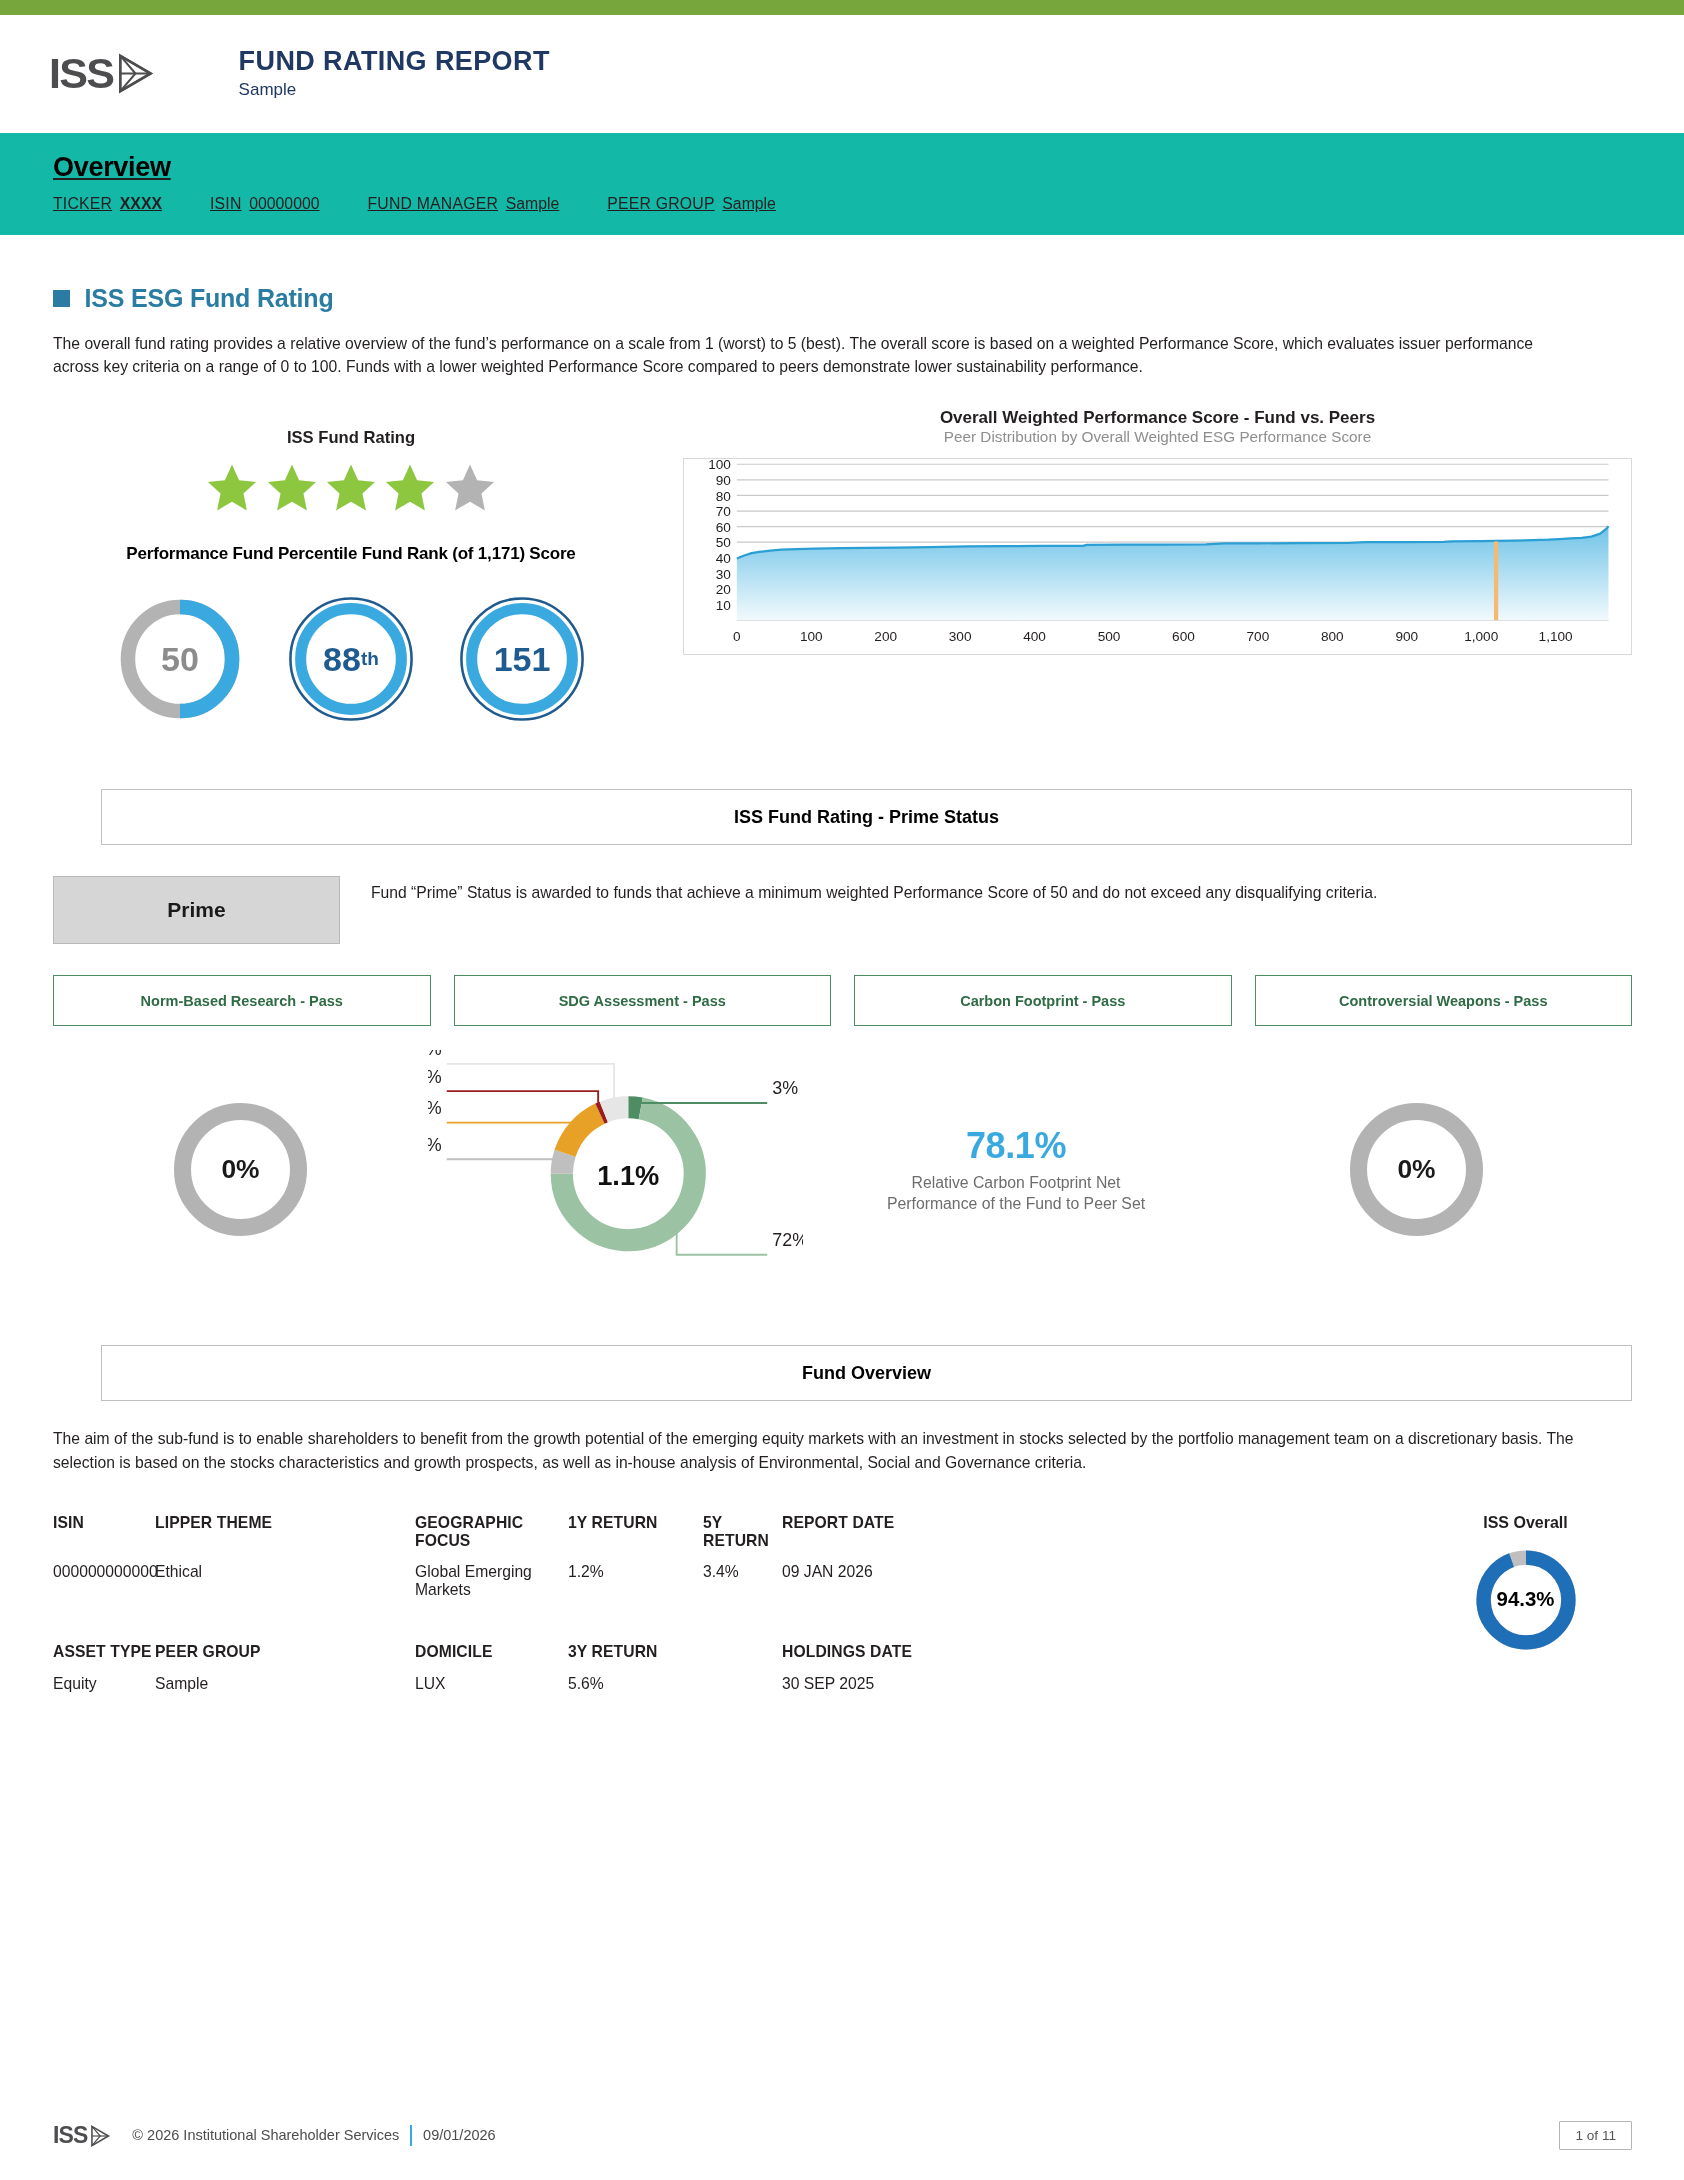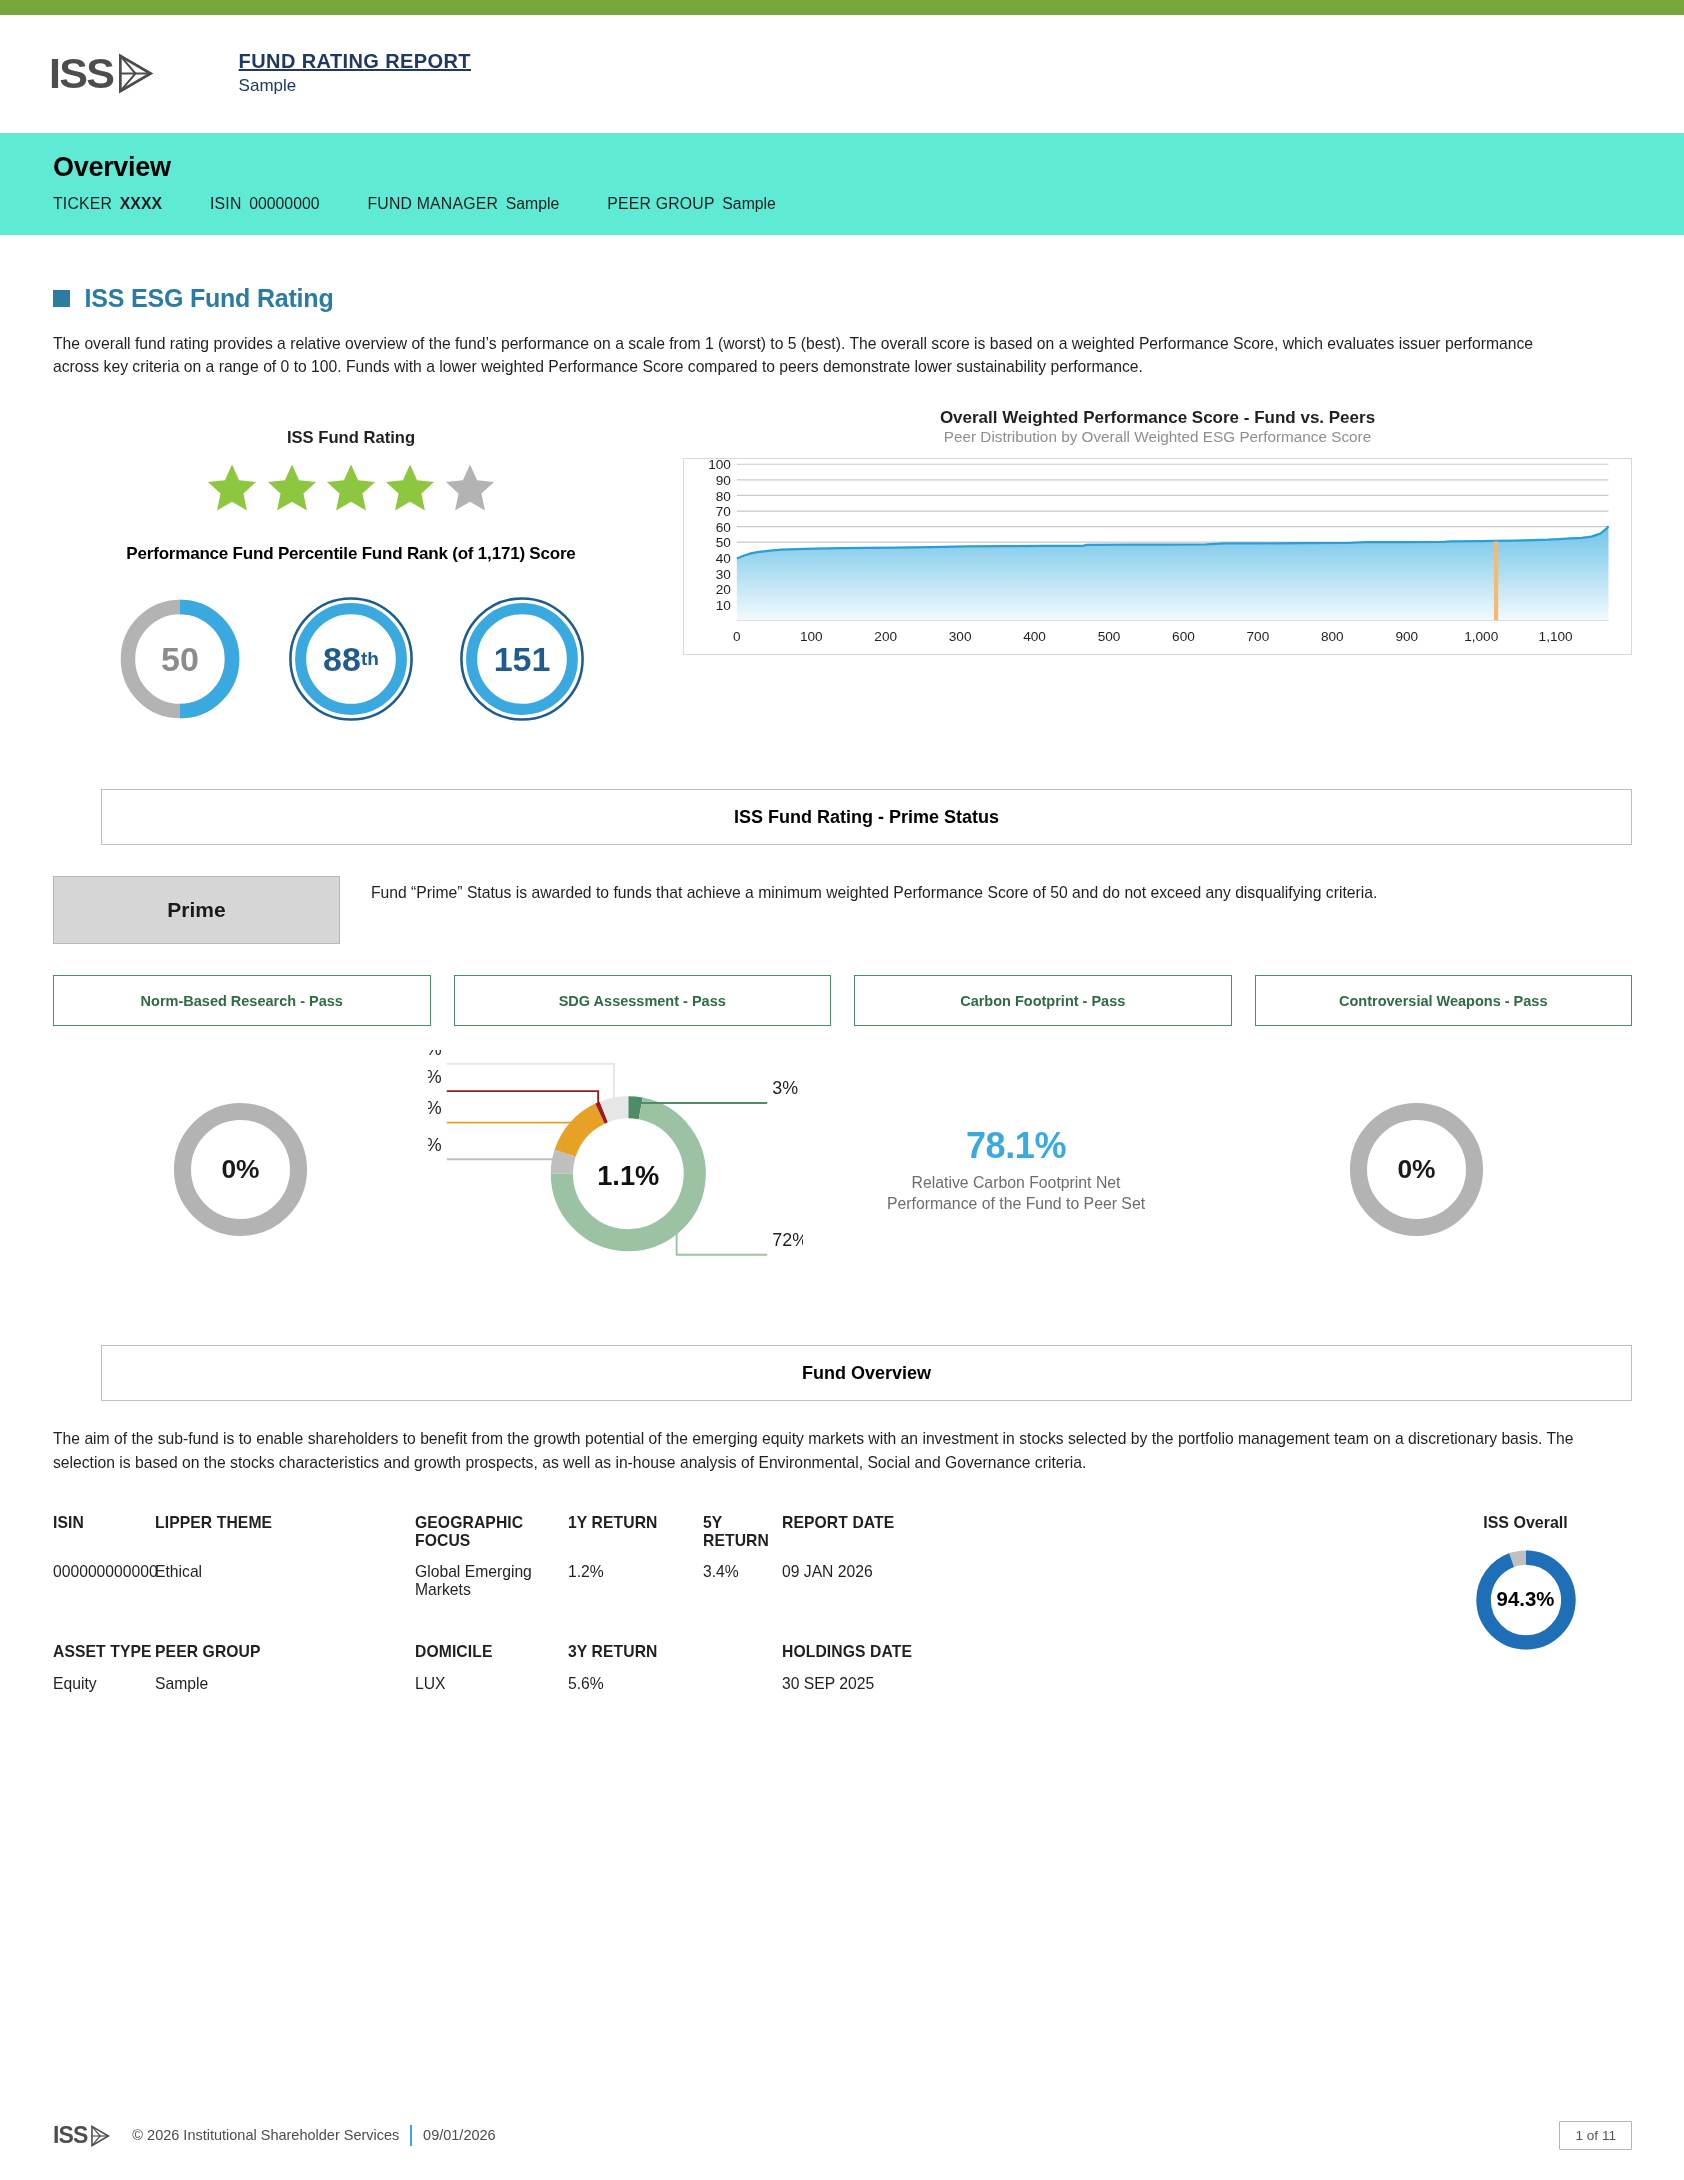--- a/index.html
+++ b/index.html
@@ -13,25 +13,25 @@
 
   
   .topbar { height: 14.5px; background: #76a63c; width: 100%; }
 
   
   .header { height: 118px; display: flex; align-items: center; padding: 0 0 0 49px; background:#fff; }
   .iss-logo { display: flex; align-items: center; gap: 3.4px; }
   .iss-word { font-size: 43px; font-weight: 700; letter-spacing: -1.7px; color: #4d4d4f; line-height: 1; }
   .iss-mark { display:block; }
   .title-block { margin-left: 85px; }
-  .rep-title { font-size: 20px; font-weight: 700; letter-spacing: 0.4px; color: #1f3864; line-height: 1.15; text-decoration: underline; }
+  .rep-title { font-size: 27px; font-weight: 700; letter-spacing: 0.4px; color: #1f3864; line-height: 1.15; }
   .rep-sub { font-size: 17px; color: #1f3864; line-height: 1.3; margin-top: 1.7px; }
 
   
-  .band { background: #5eead4; padding: 19px 0 22px 53px; }
+  .band { background: #14b8a6; padding: 19px 0 22px 53px; text-decoration: underline; }
   .band h1 { font-size: 27px; font-weight: 700; color: #000; letter-spacing:-0.3px; }
   .band-meta { margin-top: 12px; display: flex; align-items: baseline; font-size: 15.8px; color: #231f20; }
   .band-meta .grp { margin-right: 48px; white-space: nowrap; }
   .band-meta .lbl { letter-spacing: 0.2px; }
   .band-meta .val { font-weight: 700; margin-left: 7.7px; }
   .band-meta .val.norm { font-weight: 400; }
 
   
   .content { padding: 0 53px; }
 

